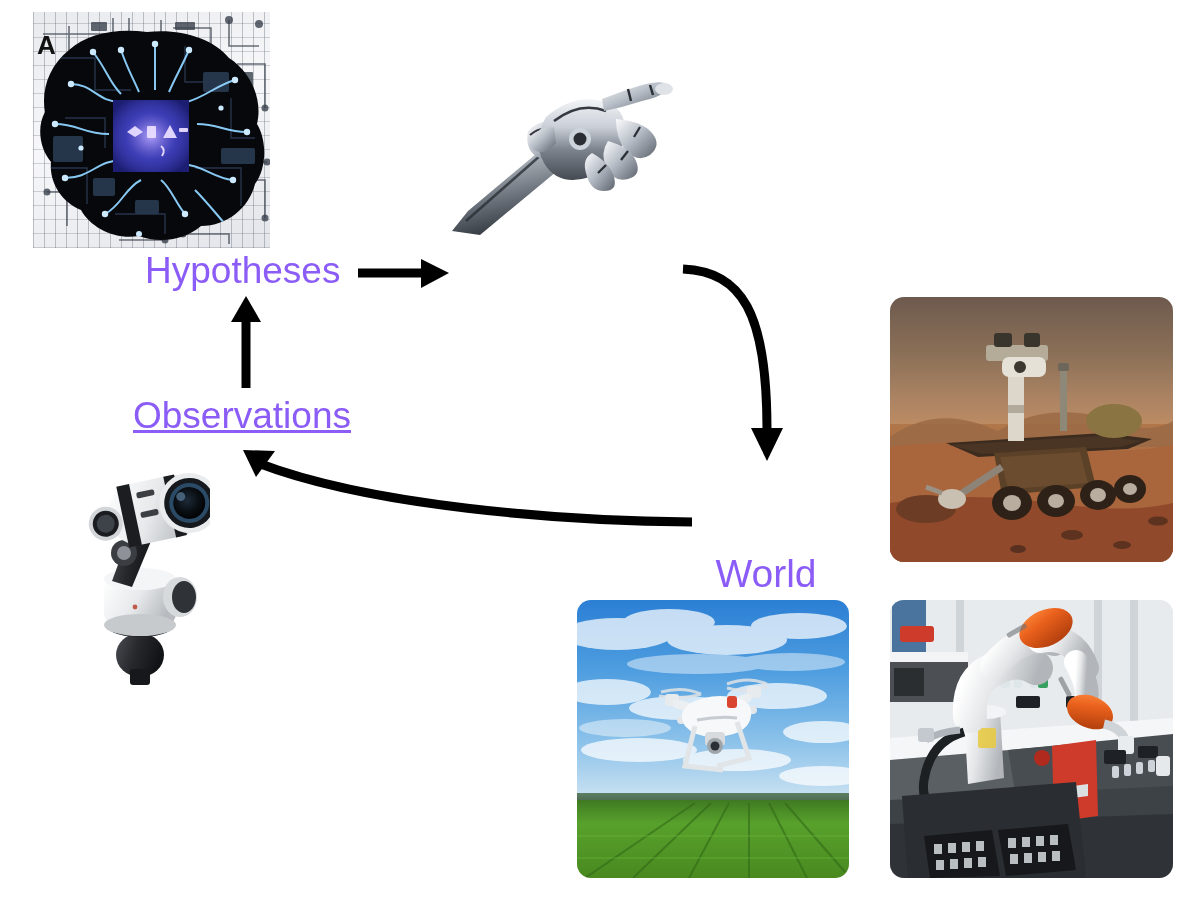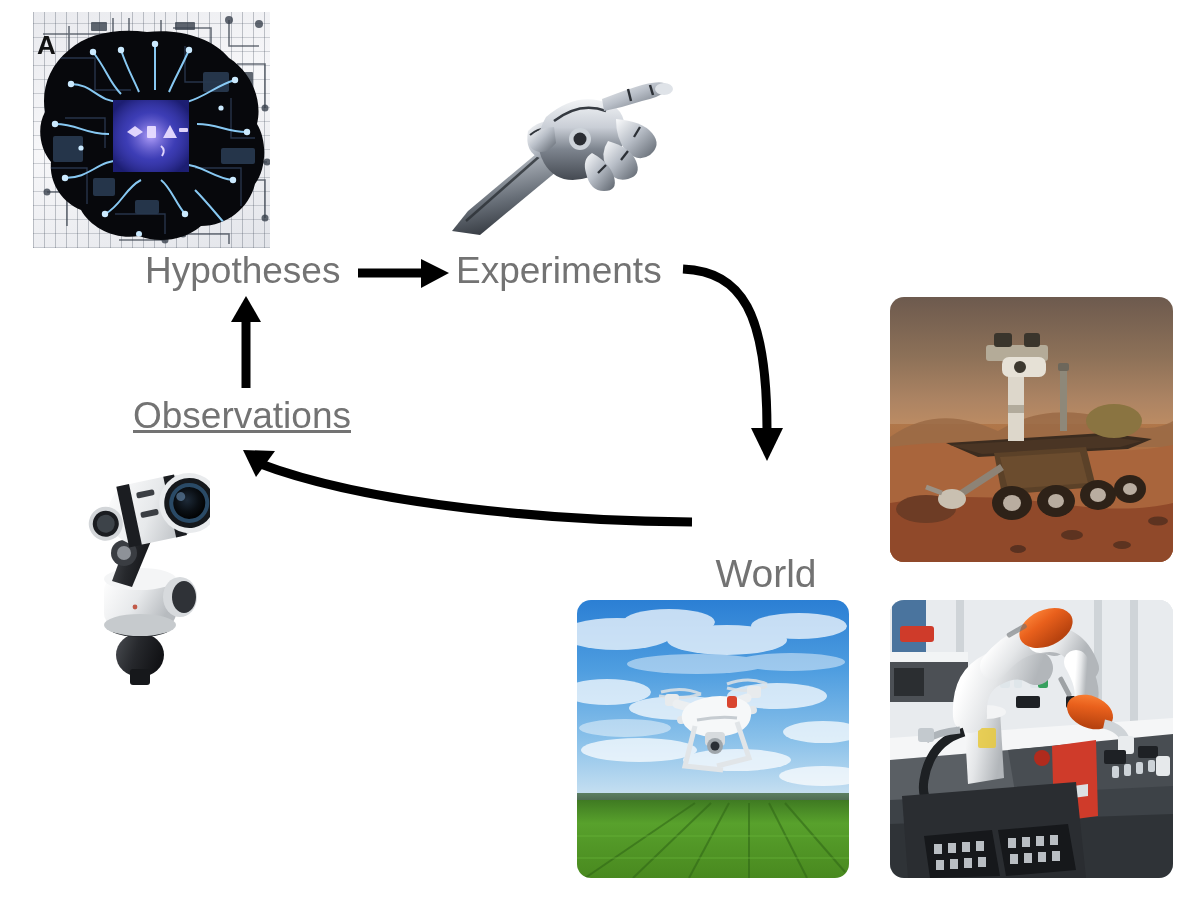--- a/index.html
+++ b/index.html
@@ -16,21 +16,21 @@
   #canvas {
     position: relative;
     width: 1200px;
     height: 900px;
     background: #ffffff;
   }
 
   
   .node-label {
     position: absolute;
-    color: #737373;
+    color: #8b5cf6;
     font-family: "Liberation Sans", sans-serif;
     font-weight: 400;
     white-space: pre;
     line-height: 1.06;
   }
   #label-hypotheses {
     left: 145px;
     top: 251px;
     font-size: 37px;
   }
@@ -210,21 +210,20 @@
     </g>
 
     <g>
       <line x1="246" y1="388" x2="246" y2="318" stroke="#000" stroke-width="9" stroke-linecap="butt"></line>
       <polygon points="231,322 246,296 261,322" fill="#000"></polygon>
     </g>
   </svg>
 
   <div class="node-label" id="label-hypotheses">Hypotheses</div>
 
-  <div class="node-label" id="label-experiments">Experiments</div>
 
   <div class="node-label" id="label-observations">Observations</div>
 
   <div class="node-label" id="label-ourworld">
     <div>World</div>
   </div>
 
   <div class="photo" id="photo-brain">
     <div class="pcb-bg"></div>
     <svg class="pcb-marks" viewBox="0 0 237 236">

